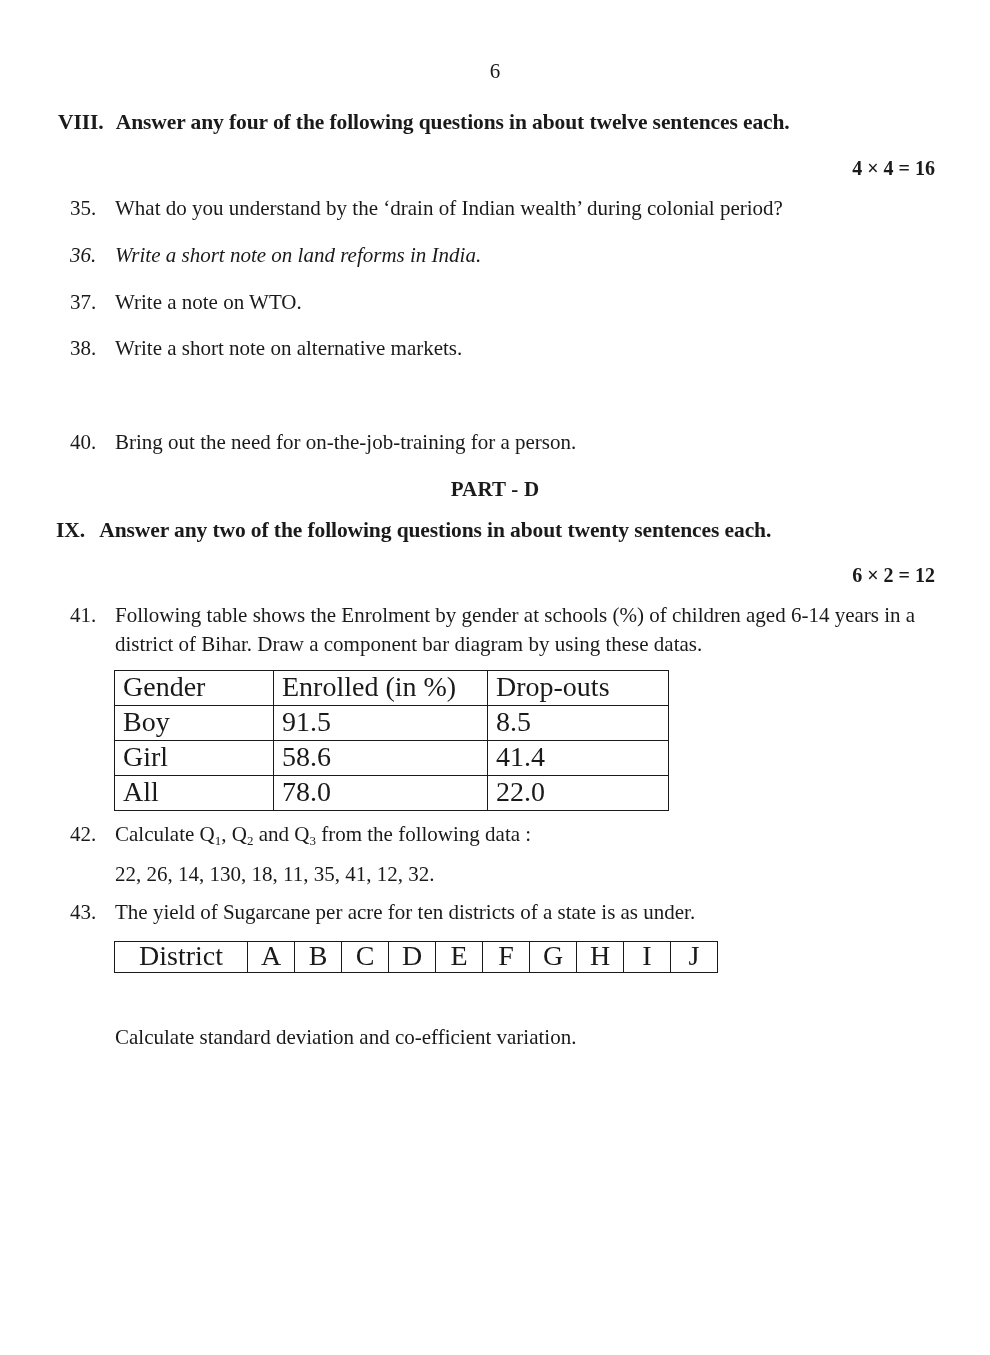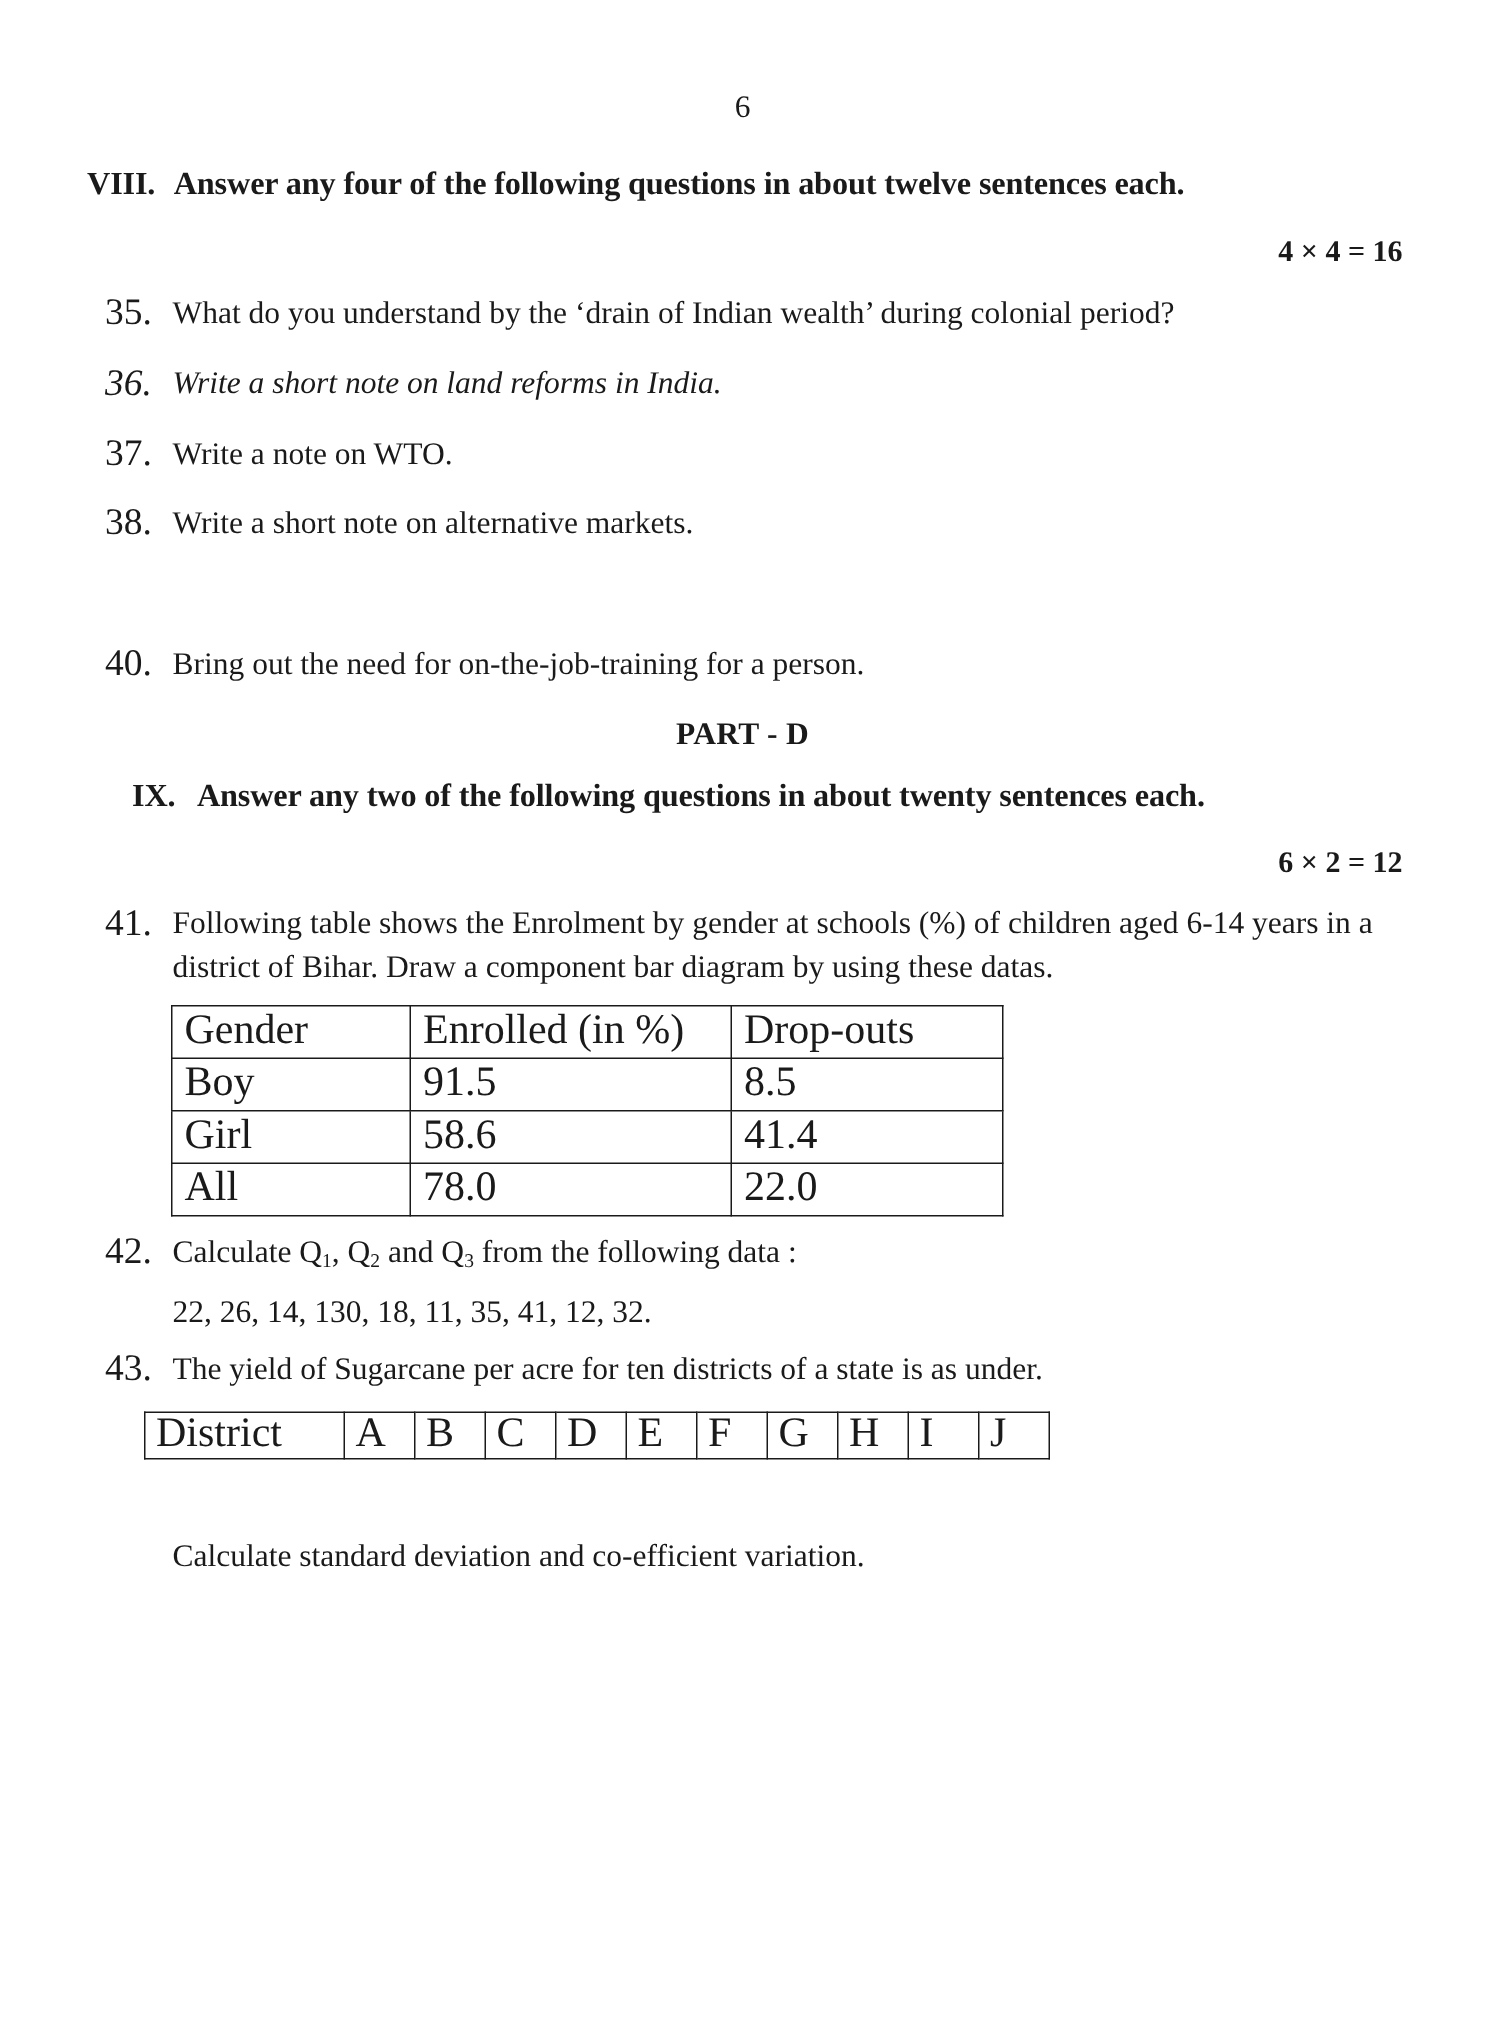--- a/index.html
+++ b/index.html
@@ -61,21 +61,21 @@
     position: absolute;
     display: flex;
     align-items: flex-start;
     font-size: 21px;
     line-height: 29px;
   }
   .qnum {
     width: 45px;
     flex: 0 0 45px;
     text-align: left;
-    font-size: 25px;
+    font-size: 21px;
   }
   .qtext {
     flex: 1 1 auto;
     font-size: 21px;
   }
   .plain-line {
     position: absolute;
     font-size: 21px;
     line-height: 29px;
   }
@@ -103,21 +103,21 @@
   }
 
   
   #enrolment-table { left: 114px; top: 670px; }
   #enrolment-table td { height: 26px; }
   #enrolment-table td.c-gender { width: 142px; }
   #enrolment-table td.c-enrolled { width: 197px; }
   #enrolment-table td.c-drop { width: 164px; }
 
   
-  #sugarcane-table { left: 96px; top: 941px; }
+  #sugarcane-table { left: 114px; top: 941px; text-align: center; }
   #sugarcane-table td { height: 22px; padding: 1px 7px 3px 7px; }
   #sugarcane-table td.c-label { width: 118px; }
   #sugarcane-table td.c-val { width: 32px; }
 </style>
 </head>
 <body>
 
 <div class="page">
 
   <div class="page-number">6</div>
@@ -150,21 +150,21 @@
   </div>
 
 
   <div class="qrow" style="left:70px; top:428px; width:880px;">
     <span class="qnum">40.</span>
     <span class="qtext">Bring out the need for on-the-job-training for a person.</span>
   </div>
 
   <div class="abs part-title" style="left:0; top:475px; width:990px;">PART - D</div>
 
-  <div class="abs section-heading" style="left:88px; top:516px; width:880px;">
+  <div class="abs section-heading" style="left:56px; top:516px; width:880px;">
     <span>IX.</span>
     <span style="display:inline-block; width:9px;"></span><span>Answer any two of the following questions in about twenty sentences each.</span>
   </div>
 
   <div class="abs marks" style="left:520px; top:562px; width:415px;">6 × 2 = 12</div>
 
   <div class="qrow" style="left:70px; top:601px; width:872px;">
     <span class="qnum">41.</span>
     <span class="qtext">Following table shows the Enrolment by gender at schools (%) of children aged 6-14 years in a district of Bihar. Draw a component bar diagram by using these datas.</span>
   </div>

